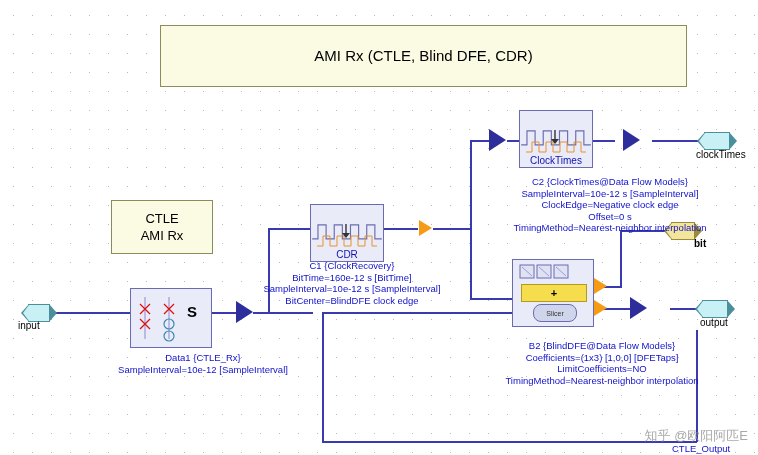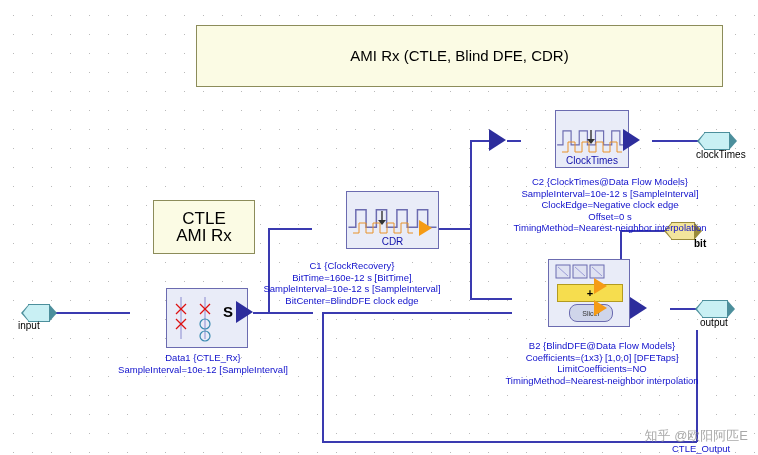--- a/index.html
+++ b/index.html
@@ -10,45 +10,45 @@
     overflow:hidden;
     position:relative;
   }
   
   #canvas{
     position:absolute;left:0;top:0;width:758px;height:455px;
     background-image:radial-gradient(#b9b9b9 0.8px, transparent 0.9px);
     background-size:19px 19px;
     background-position:4px 6px;
   }
-  .node{position:absolute;margin-left:36px;}
+  .node{position:absolute;}
   
   .titlebox{
     left:160px;top:25px;width:525px;height:60px;
     background:#fbfbe4;border:1px solid #8c8c5a;
     display:flex;flex-direction:column;align-items:center;justify-content:center;
     font-size:15px;color:#000;line-height:20px;
   }
   
   .ctlebox{
-    left:117px;top:200px;width:100px;height:52px;
+    left:111px;top:200px;width:100px;height:52px;
     background:#fbfbe4;border:1px solid #8c8c5a;
     display:flex;flex-direction:column;align-items:center;justify-content:center;
-    font-size:17px;color:#000;line-height:17px;
+    font-size:13px;color:#000;line-height:17px;
   }
   
   .block{
     background:#e9ecf8;border:1px solid #6b6bb0;
   }
   .block .caption{
     position:absolute;left:0;right:0;bottom:1px;text-align:center;
     font-size:10px;color:#1111aa;
   }
   
-  .cdr{left:310px;top:191px;width:72px;height:56px;padding-left:19px;}
+  .cdr{left:310px;top:204px;width:72px;height:56px;}
   
   .clocktimes{left:519px;top:110px;width:72px;height:56px;}
   
   .dfe{left:512px;top:259px;width:80px;height:66px;}
   
   .datablk{left:130px;top:288px;width:80px;height:58px;background:#e9ecf8;border:1px solid #6b6bb0;}
 
   
   .wire{position:absolute;background:#3a3ab0;}
   .wh{height:1.5px;}

